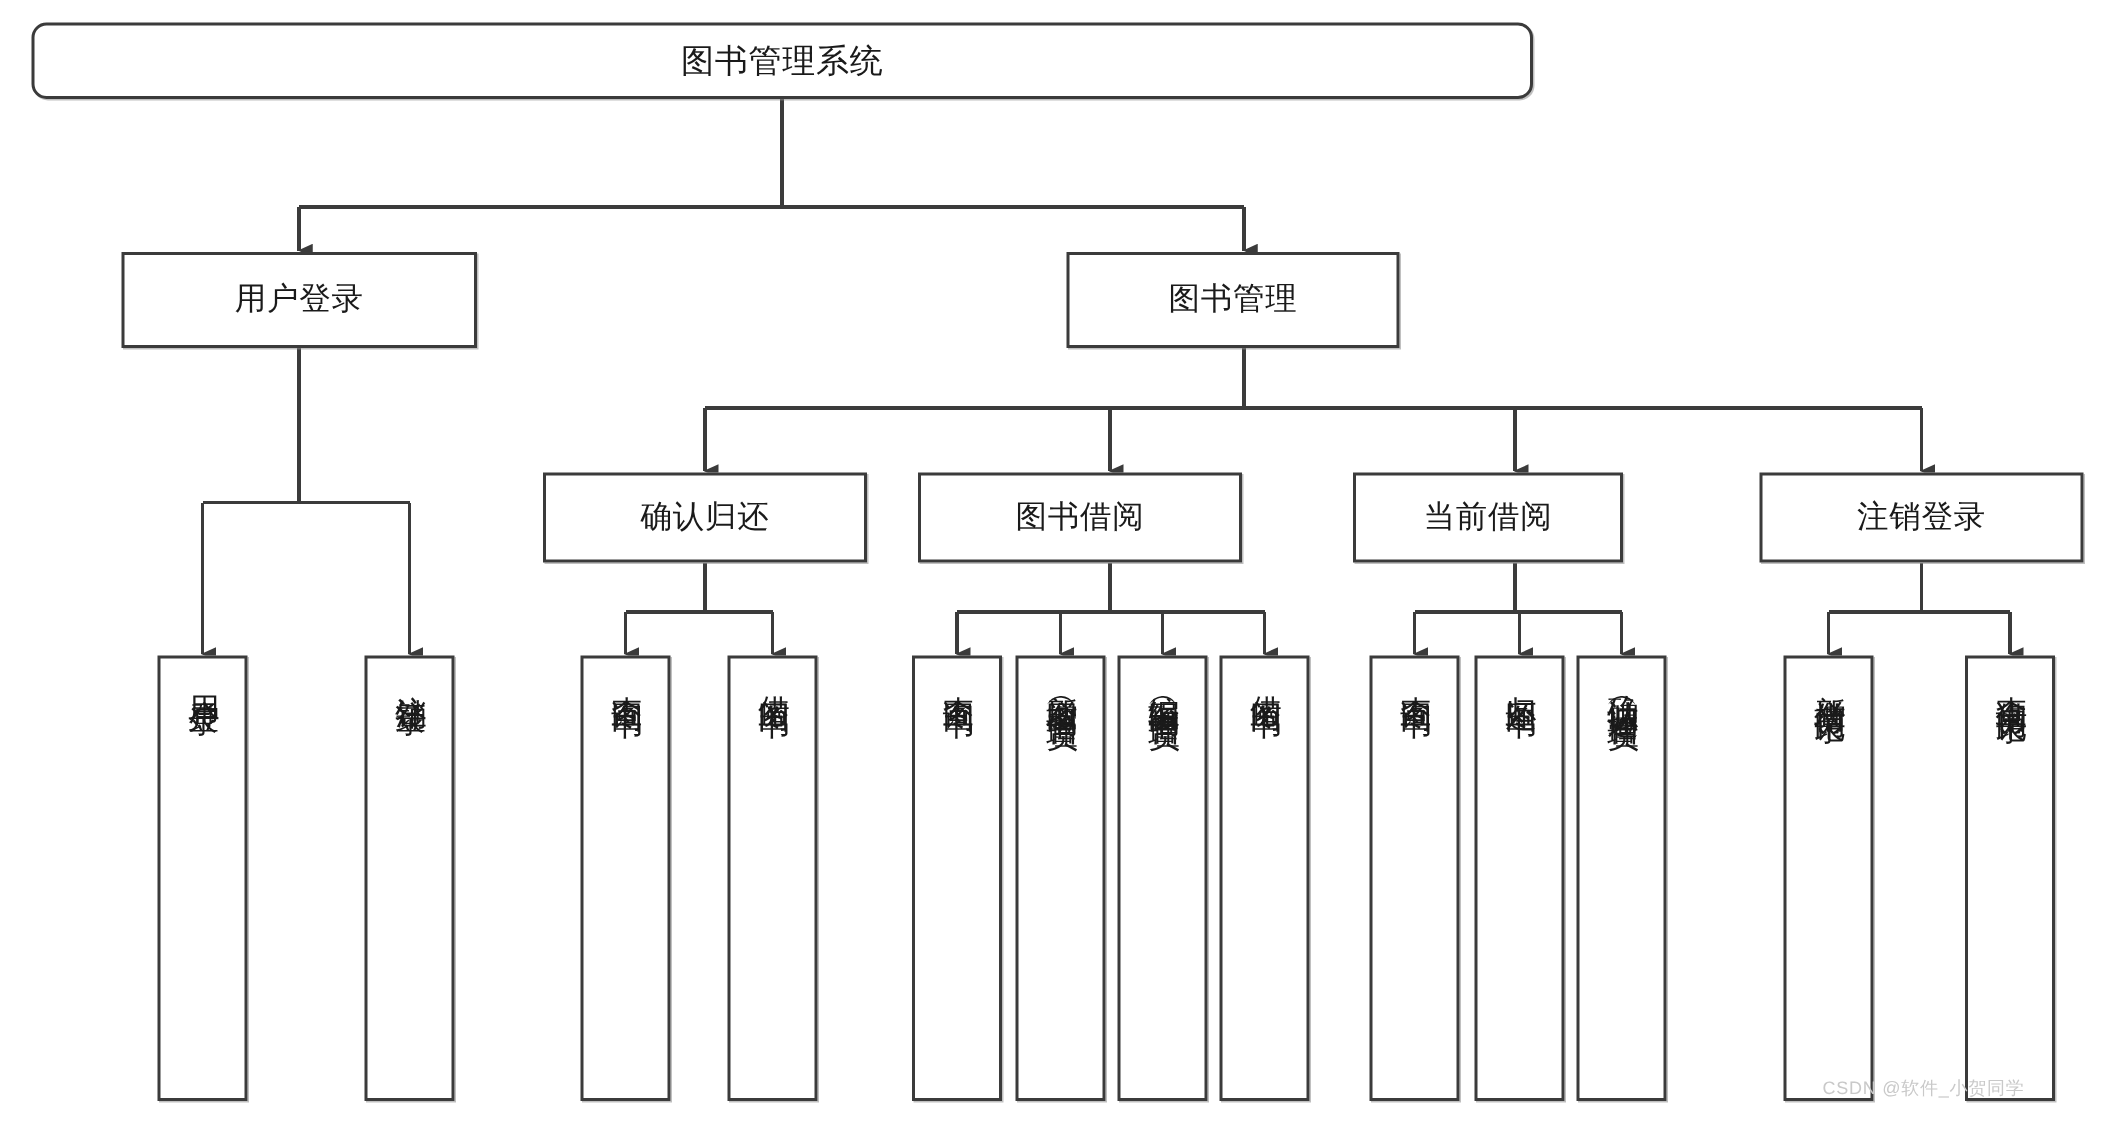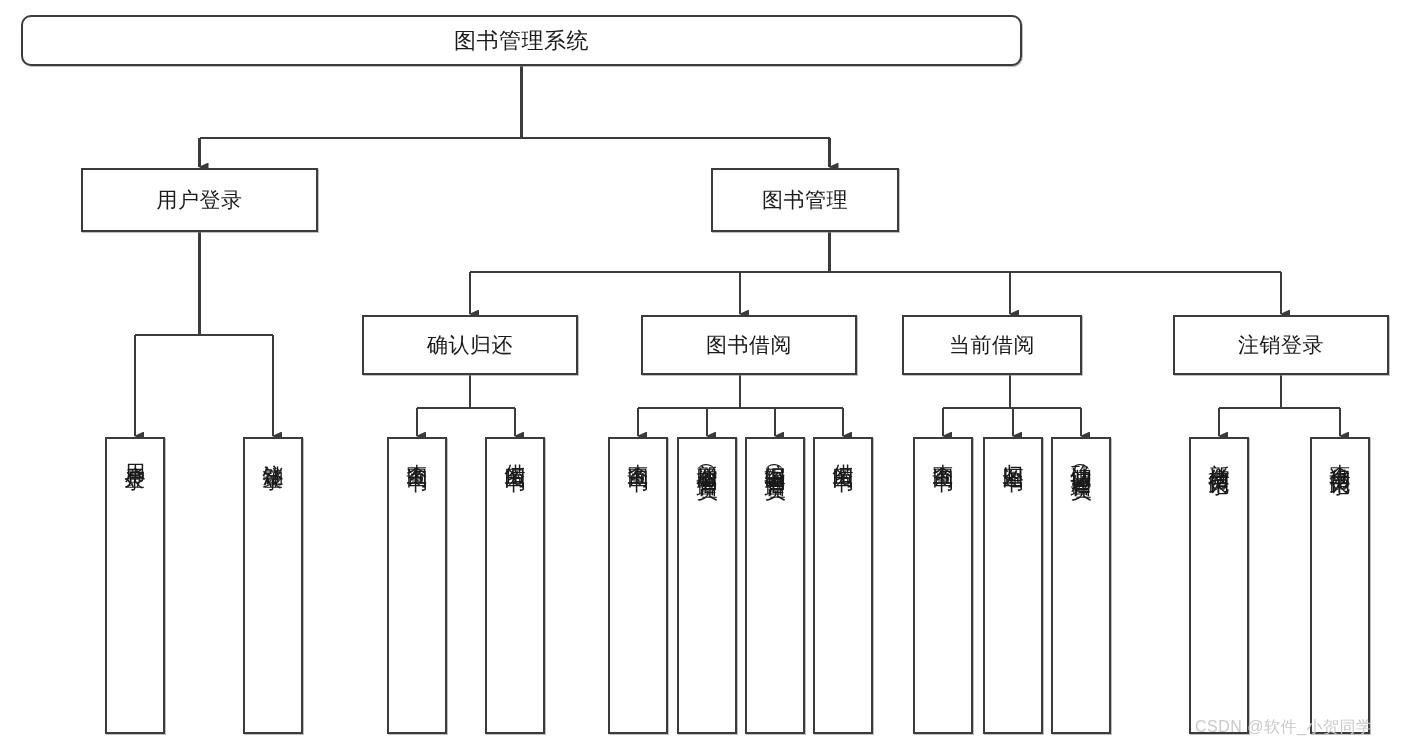--- a/index.html
+++ b/index.html
@@ -58,25 +58,26 @@
   .node.vertical .label {
     writing-mode: vertical-rl;
     text-orientation: upright;
     font-size: 21px;
     line-height: 1.05;
     letter-spacing: 2.5px;
     white-space: nowrap;
   }
   .watermark {
     position: absolute;
-    font-size: 16px;
+    font-size: 12px;
     color: #c9c9c9;
     white-space: nowrap;
     letter-spacing: 0.5px;
     pointer-events: none;
+    margin-left: 20px;
   }
 </style>
 </head>
 <body>
 
 <div id="diagram-root">
 
   <svg class="connectors" viewBox="0 0 1405 747" xmlns="http://www.w3.org/2000/svg">
     <defs>
       <marker id="arrowhead" markerWidth="9" markerHeight="10" refX="4.5" refY="9" orient="auto" markerUnits="userSpaceOnUse">
@@ -120,27 +121,27 @@
       </g>
   </svg>
 
   <div id="node-layer">
       <div class="node horizontal root" style="left: 21px; top: 15px; width: 1001px; height: 51px; border-radius: 10px;">
         <span class="label">图书管理系统</span>
       </div>
       <div class="node horizontal" style="left: 81px; top: 168px; width: 237px; height: 64px;">
         <span class="label">用户登录</span>
       </div>
-      <div class="node horizontal" style="left: 711px; top: 168px; width: 188px; height: 64px;">
+      <div class="node horizontal" style="left: 711px; top: 168px; width: 222px; height: 64px;">
         <span class="label">图书管理</span>
       </div>
       <div class="node horizontal" style="left: 362px; top: 315px; width: 216px; height: 60px;">
         <span class="label">确认归还</span>
       </div>
-      <div class="node horizontal" style="left: 641px; top: 315px; width: 216px; height: 60px;">
+      <div class="node horizontal" style="left: 612px; top: 315px; width: 216px; height: 60px;">
         <span class="label">图书借阅</span>
       </div>
       <div class="node horizontal" style="left: 902px; top: 315px; width: 180px; height: 60px;">
         <span class="label">当前借阅</span>
       </div>
       <div class="node horizontal" style="left: 1173px; top: 315px; width: 216px; height: 60px;">
         <span class="label">注销登录</span>
       </div>
       <div class="node vertical" style="left: 105px; top: 437px; width: 60px; height: 297px;">
         <span class="label">用户登录</span>

